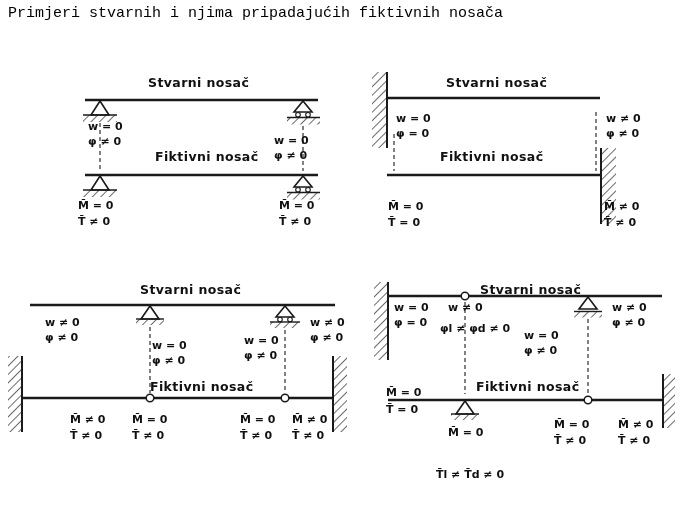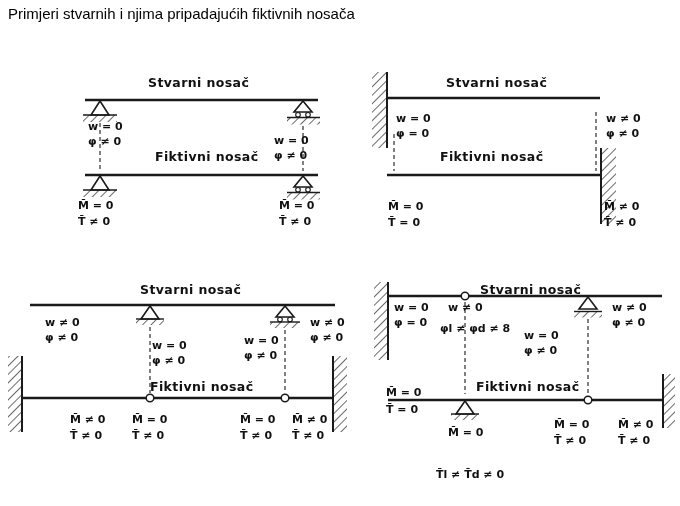--- a/index.html
+++ b/index.html
@@ -1,18 +1,18 @@
 <!DOCTYPE html>
 <html><head>
 <meta charset="utf-8">
 <style>
   html,body{margin:0;padding:0;background:#fff;}
   .page{position:relative;width:680px;height:506px;background:#ffffff;overflow:hidden;
         font-family:"DejaVu Sans",sans-serif;color:#161616;}
-  .doc-title{position:absolute;left:8px;top:5px;font-family:Liberation Sans, sans-serif;
+  .doc-title{position:absolute;left:8px;top:5px;font-family:Liberation Mono, monospace;
              font-size:15px;color:#000;white-space:nowrap;}
   .gfx{position:absolute;left:0;top:0;}
   .sec-title{position:absolute;font-size:12.5px;font-weight:bold;letter-spacing:.4px;
              white-space:nowrap;color:#111;}
   .lbl{position:absolute;font-size:11px;font-weight:bold;white-space:nowrap;color:#111;}
 </style>
 </head>
 <body>
 
 <div class="page">
@@ -168,21 +168,21 @@
   <div class="lbl" style="left:240px;top:413px">M̄ = 0</div>
   <div class="lbl" style="left:240px;top:429px">T̄ ≠ 0</div>
   <div class="lbl" style="left:292px;top:413px">M̄ ≠ 0</div>
   <div class="lbl" style="left:292px;top:429px">T̄ ≠ 0</div>
 
   <div class="sec-title" style="left:480px;top:282px">Stvarni nosač</div>
   <div class="sec-title" style="left:476px;top:379px">Fiktivni nosač</div>
   <div class="lbl" style="left:394px;top:301px">w = 0</div>
   <div class="lbl" style="left:394px;top:316px">φ = 0</div>
   <div class="lbl" style="left:448px;top:301px">w ≠ 0</div>
-  <div class="lbl" style="left:440px;top:322px">φl ≠ φd ≠ 8</div>
+  <div class="lbl" style="left:440px;top:322px">φl ≠ φd ≠ 0</div>
   <div class="lbl" style="left:524px;top:329px">w = 0</div>
   <div class="lbl" style="left:524px;top:344px">φ ≠ 0</div>
   <div class="lbl" style="left:612px;top:301px">w ≠ 0</div>
   <div class="lbl" style="left:612px;top:316px">φ ≠ 0</div>
   <div class="lbl" style="left:386px;top:386px">M̄ = 0</div>
   <div class="lbl" style="left:386px;top:403px">T̄ = 0</div>
   <div class="lbl" style="left:448px;top:426px">M̄ = 0</div>
   <div class="lbl" style="left:436px;top:468px">T̄l ≠ T̄d ≠ 0</div>
   <div class="lbl" style="left:554px;top:418px">M̄ = 0</div>
   <div class="lbl" style="left:554px;top:434px">T̄ ≠ 0</div>

